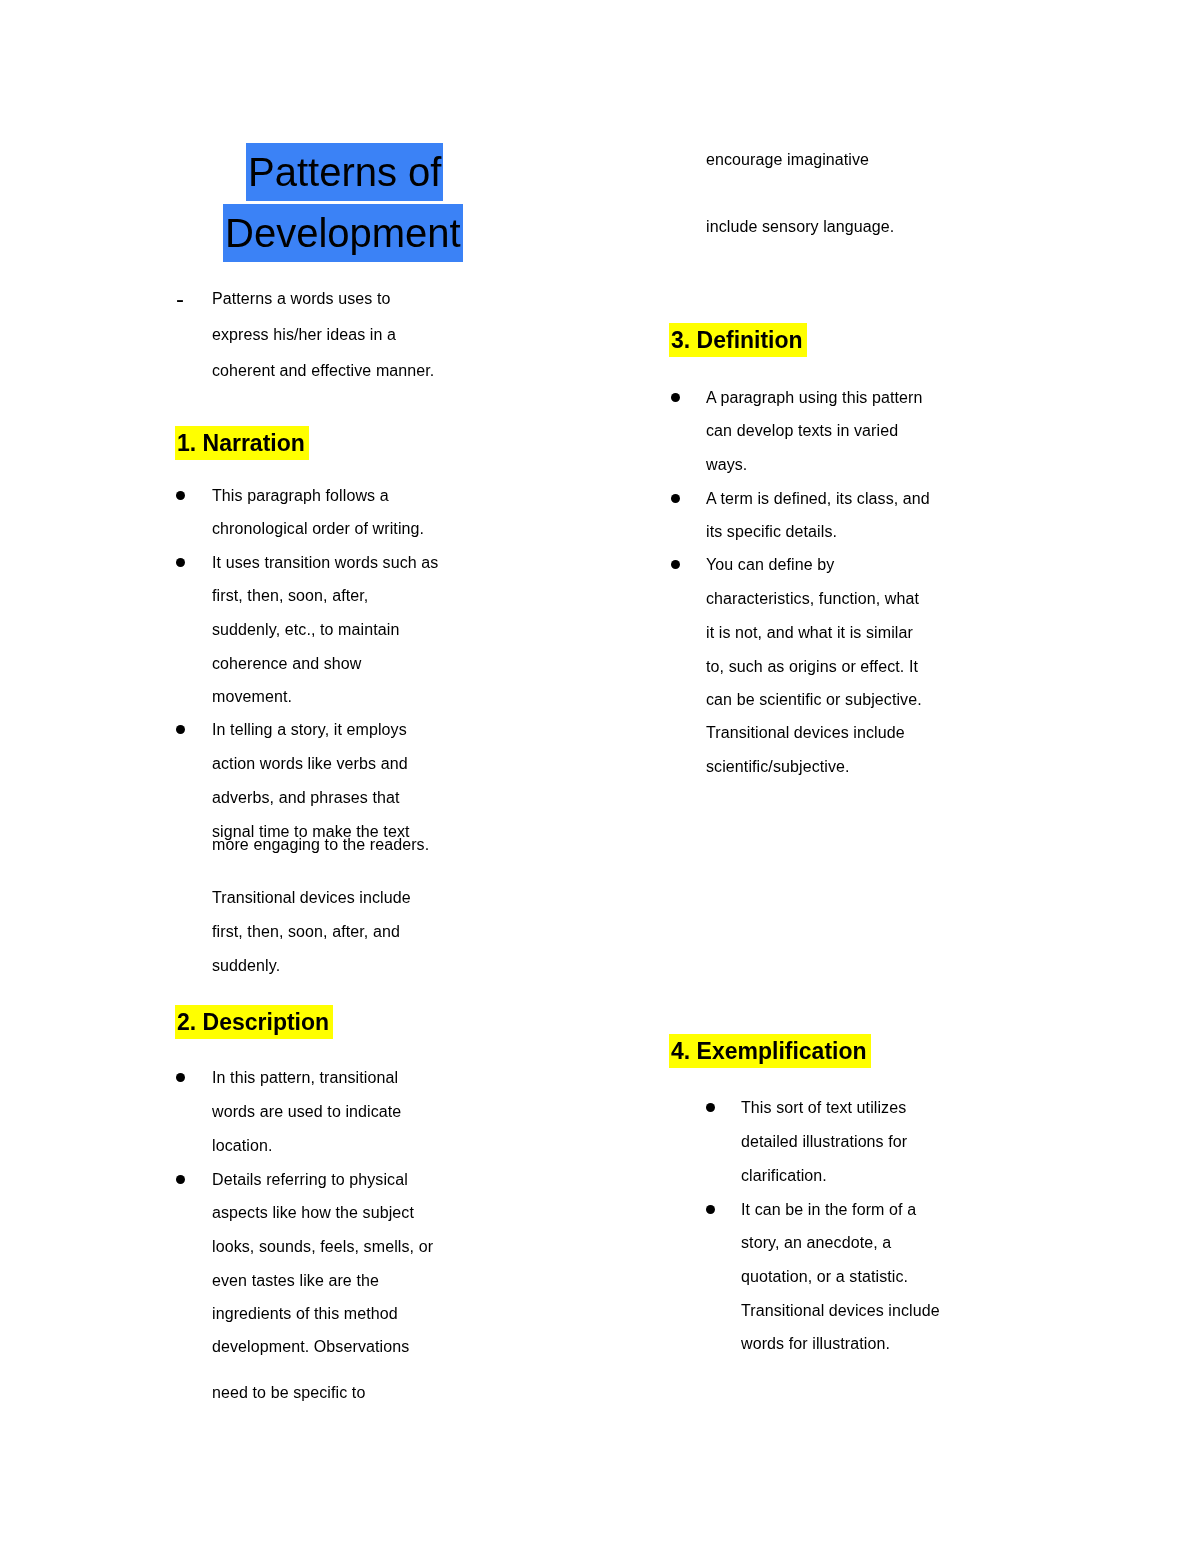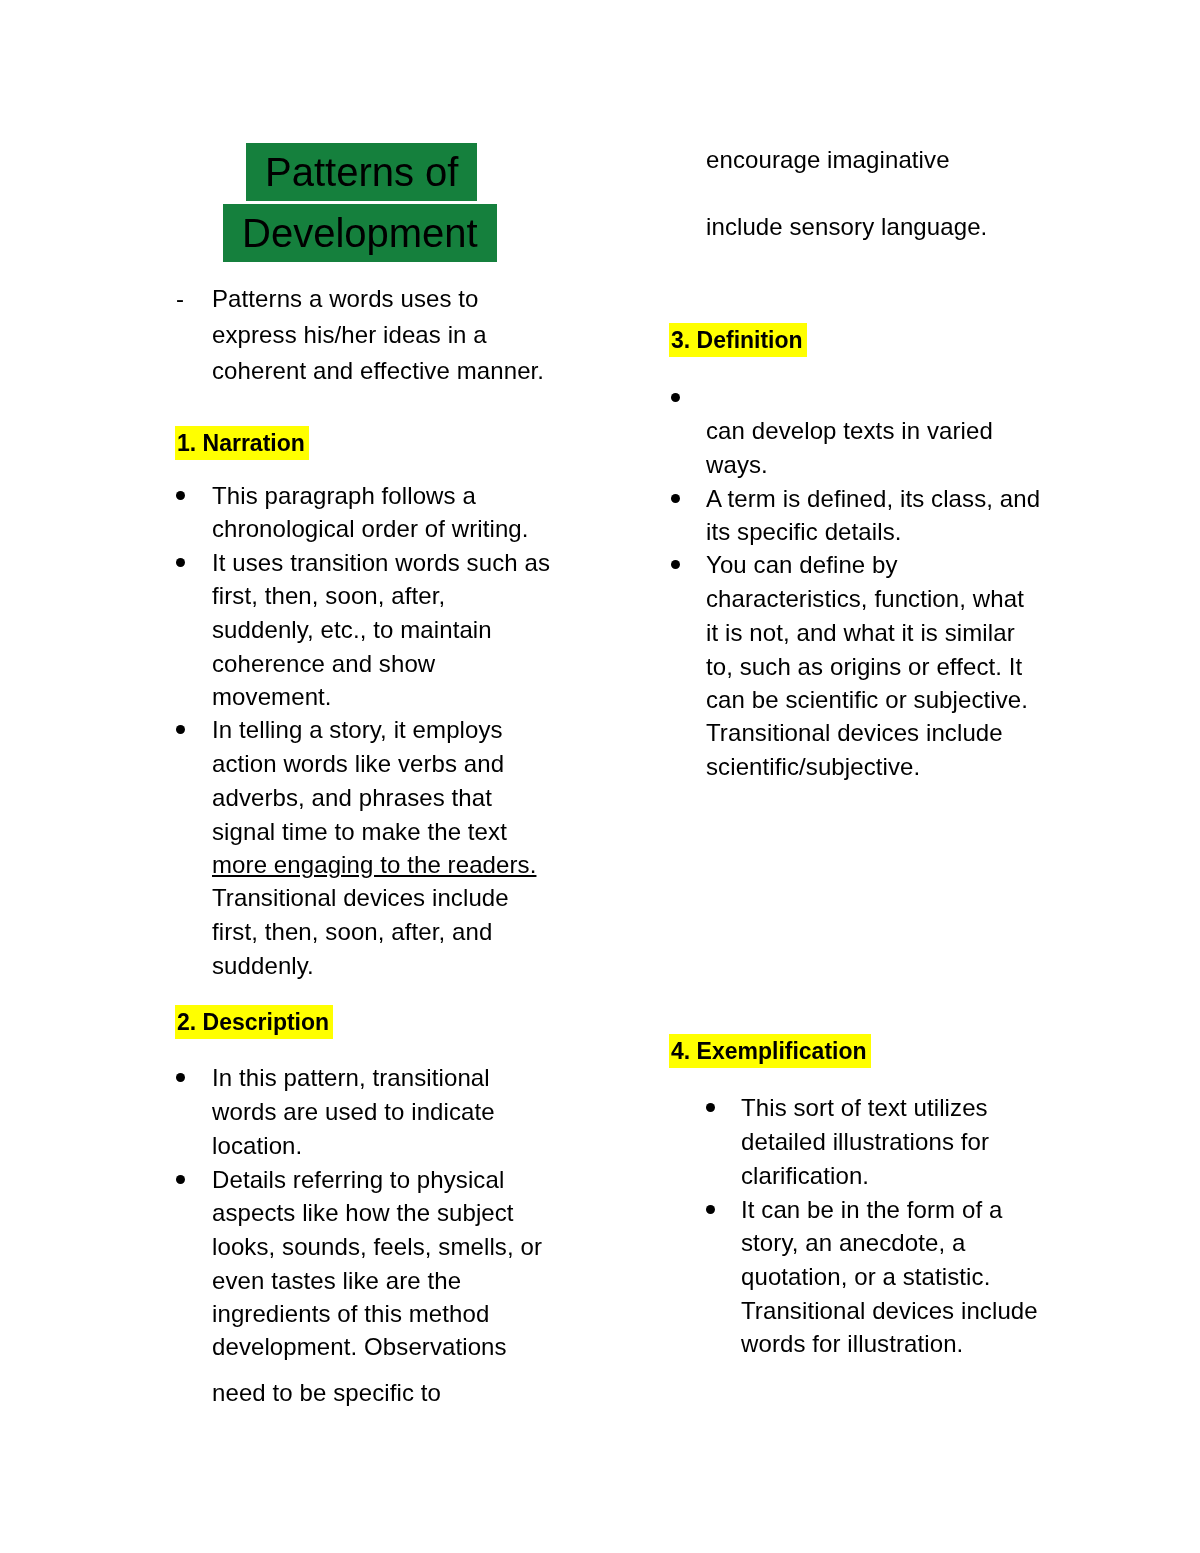--- a/index.html
+++ b/index.html
@@ -1,20 +1,20 @@
 <!DOCTYPE html>
 <html><head>
 <meta charset="utf-8">
 <style>
   html, body { margin: 0; padding: 0; background: #ffffff; }
   body { width: 1200px; height: 1553px; position: relative; overflow: hidden;
          font-family: "Liberation Sans", "DejaVu Sans", sans-serif; color: #000; }
   .page { position: absolute; left: 0; top: 0; width: 1200px; height: 1553px; background: #fff; }
-  .line { position: absolute; font-size: 24px; line-height: 30px; white-space: nowrap; letter-spacing: 0.1px; }
-  .title { position: absolute; font-size: 40px; line-height: 58px; background: #15803d; padding: 0 19px; white-space: nowrap; }
+  .line { position: absolute; font-size: 16px; line-height: 30px; white-space: nowrap; letter-spacing: 0.1px; }
+  .title { position: absolute; font-size: 40px; line-height: 58px; background: #3b82f6; padding: 0 2px; white-space: nowrap; }
   .heading { position: absolute; font-size: 23px; font-weight: bold; line-height: 34px; background: #ffff00; padding: 0 4px 0 2px; white-space: nowrap; }
   .bullet { position: absolute; width: 9px; height: 9px; border-radius: 50%; background: #000; }
   .dash { position: absolute; font-size: 24px; line-height: 30px; }
 </style>
 </head>
 <body>
 
 <div class="page">
 
   <div class="title" style="left:246px; top:143px;">Patterns of</div>
@@ -36,21 +36,21 @@
   <div class="line" style="left:212px; top:581px;">first, then, soon, after,</div>
   <div class="line" style="left:212px; top:615px;text-align:center;">suddenly, etc., to maintain</div>
   <div class="line" style="left:212px; top:649px;">coherence and show</div>
   <div class="line" style="left:212px; top:682px;">movement.</div>
 
   <div class="bullet" style="left:176px; top:725px;"></div>
   <div class="line" style="left:212px; top:715px;">In telling a story, it employs</div>
   <div class="line" style="left:212px; top:749px;">action words like verbs and</div>
   <div class="line" style="left:212px; top:783px;">adverbs, and phrases that</div>
   <div class="line" style="left:212px; top:817px;">signal time to make the text</div>
-  <div class="line" style="left:212px; top:850px;text-decoration:underline;">more engaging to the readers.</div>
+  <div class="line" style="left:212px; top:830px;">more engaging to the readers.</div>
   <div class="line" style="left:212px; top:883px;">Transitional devices include</div>
   <div class="line" style="left:212px; top:917px;">first, then, soon, after, and</div>
   <div class="line" style="left:212px; top:951px;">suddenly.</div>
 
   <div class="heading" style="left:175px; top:1005px;">2.  Description</div>
 
   <div class="bullet" style="left:176px; top:1073px;"></div>
   <div class="line" style="left:212px; top:1063px;">In this pattern, transitional</div>
   <div class="line" style="left:212px; top:1097px;">words are used to indicate</div>
   <div class="line" style="left:212px; top:1131px;">location.</div>
@@ -63,20 +63,21 @@
   <div class="line" style="left:212px; top:1299px;">ingredients of this method</div>
   <div class="line" style="left:212px; top:1332px;">development. Observations</div>
   <div class="line" style="left:212px; top:1366px;margin-top:12px;">need to be specific to</div>
 
   <div class="line" style="left:706px; top:145px;">encourage imaginative</div>
   <div class="line" style="left:706px; top:212px;">include sensory language.</div>
 
   <div class="heading" style="left:669px; top:323px;">3.  Definition</div>
 
   <div class="bullet" style="left:671px; top:393px;"></div>
+  <div class="line" style="left:706px; top:383px;">A paragraph using this pattern</div>
   <div class="line" style="left:706px; top:416px;">can develop texts in varied</div>
   <div class="line" style="left:706px; top:450px;">ways.</div>
 
   <div class="bullet" style="left:671px; top:494px;"></div>
   <div class="line" style="left:706px; top:484px;">A term is defined, its class, and</div>
   <div class="line" style="left:706px; top:517px;">its specific details.</div>
 
   <div class="bullet" style="left:671px; top:560px;"></div>
   <div class="line" style="left:706px; top:550px;">You can define by</div>
   <div class="line" style="left:706px; top:584px;">characteristics, function, what</div>

